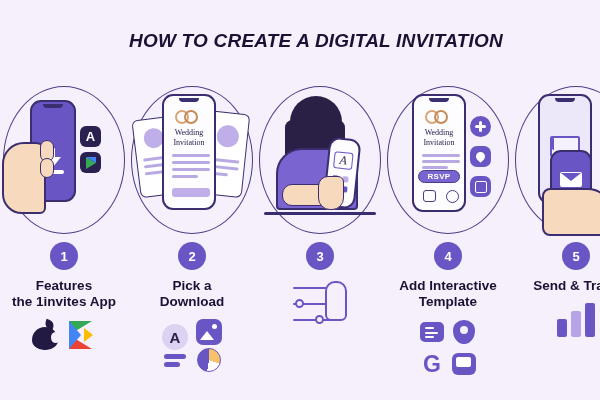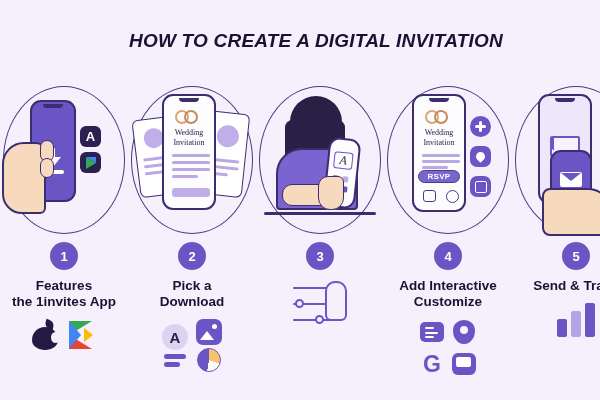--- a/index.html
+++ b/index.html
@@ -718,21 +718,21 @@
           <div class="feat-badge b2">
             <span class="pin"></span>
           </div>
           <div class="feat-badge b3">
             <span style="width:12px;height:12px;border:1.6px solid #fff;border-radius:2px;"></span>
           </div>
         </div>
       </div>
       <div class="num-badge">4</div>
       <div class="caption">Add Interactive
-Customize</div>
+Template</div>
       <div class="icon-row">
         <div class="feat-grid">
           <div class="fg-item">
             <span class="fg-form">
                 <i style="top:5px;width:9px;"></i>
                 <i style="top:10px;width:13px;"></i>
                 <i style="top:14px;width:9px;"></i>
               </span>
           </div>
           <div class="fg-item">

